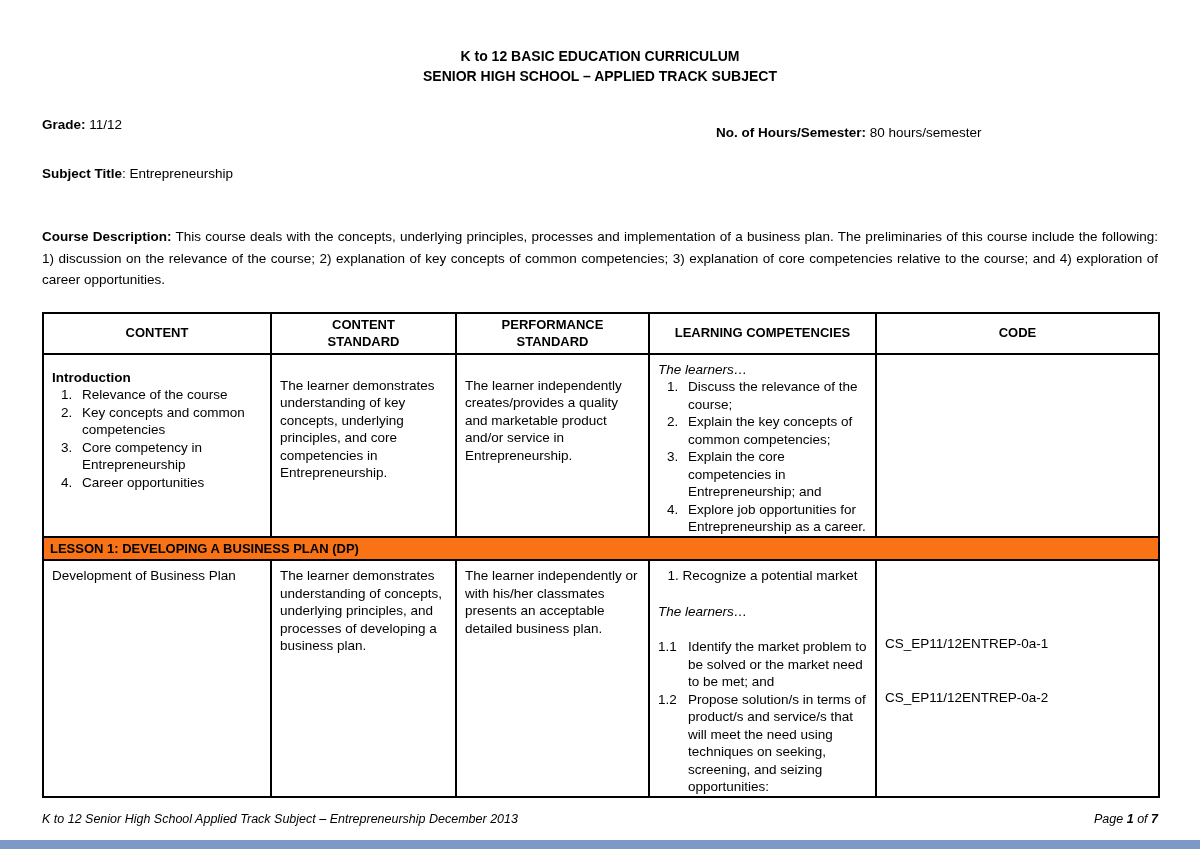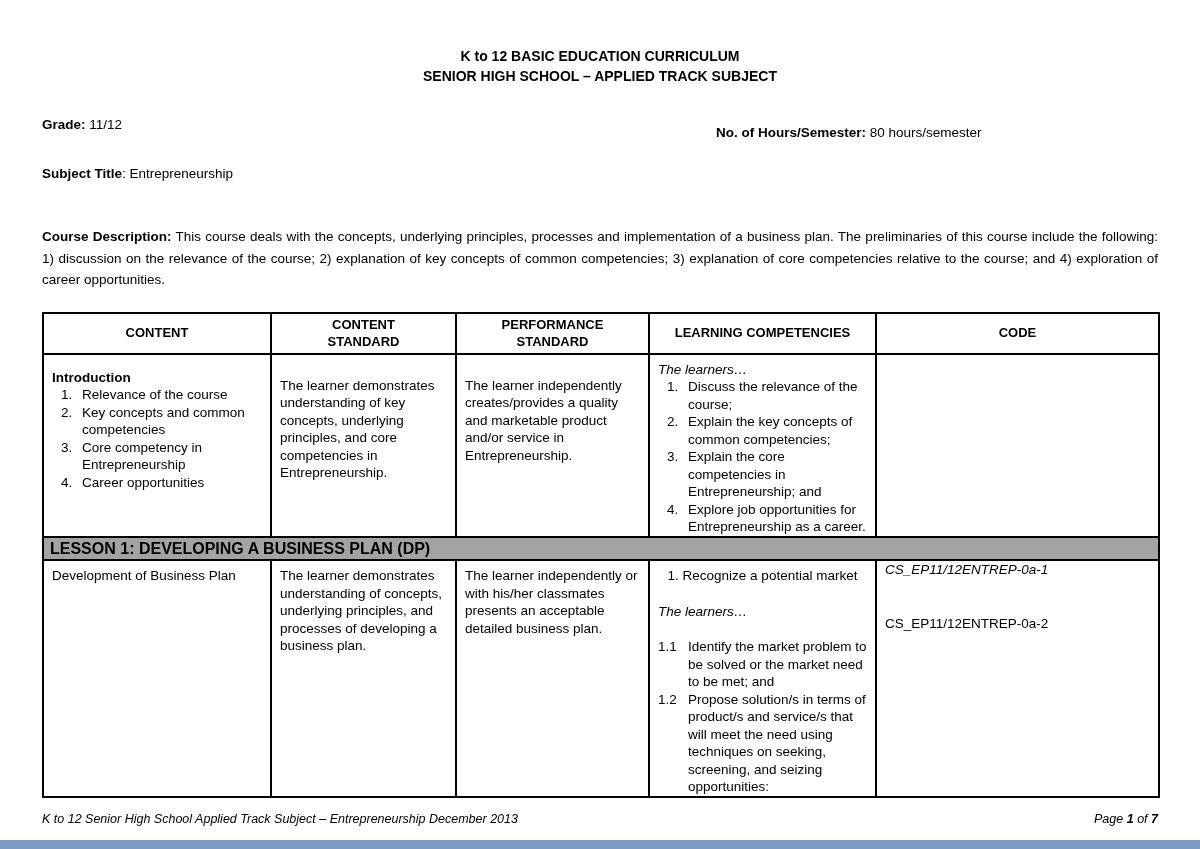--- a/index.html
+++ b/index.html
@@ -57,28 +57,28 @@
   ol.plain { margin: 0; padding-left: 24px; list-style: decimal; }
   ol.plain li { padding-left: 6px; }
   .learners-intro { font-style: italic; margin-top: 6px; }
   .comp-list1 { margin-top: 16px; }
   .r2-heading { margin-top: 6px; text-align: center; }
   .r2-intro { font-style: italic; margin-top: 18px; }
   .r2-items { margin-top: 18px; }
   .num-item { display: flex; }
   .num-item .num { flex: 0 0 30px; }
   .num-item .txt { flex: 1; }
-  .code-cell .code1 { white-space: nowrap; font-style: italic; }
+  .code-cell .code1 { margin-top: 74px; white-space: nowrap; }
   .code-cell .code2 { margin-top: 36px; white-space: nowrap; }
 
   
   tr.lesson-row td {
-    background: #a3a3a3;
+    background: #f97316;
     font-weight: bold;
-    font-size: 16px;
+    font-size: 13px;
     height: 22px;
     padding: 2px 6px;
     vertical-align: middle;
   }
 
   
   .footer {
     width: 1116px;
     margin: 4px auto 0 auto;
     padding: 0 42px;

